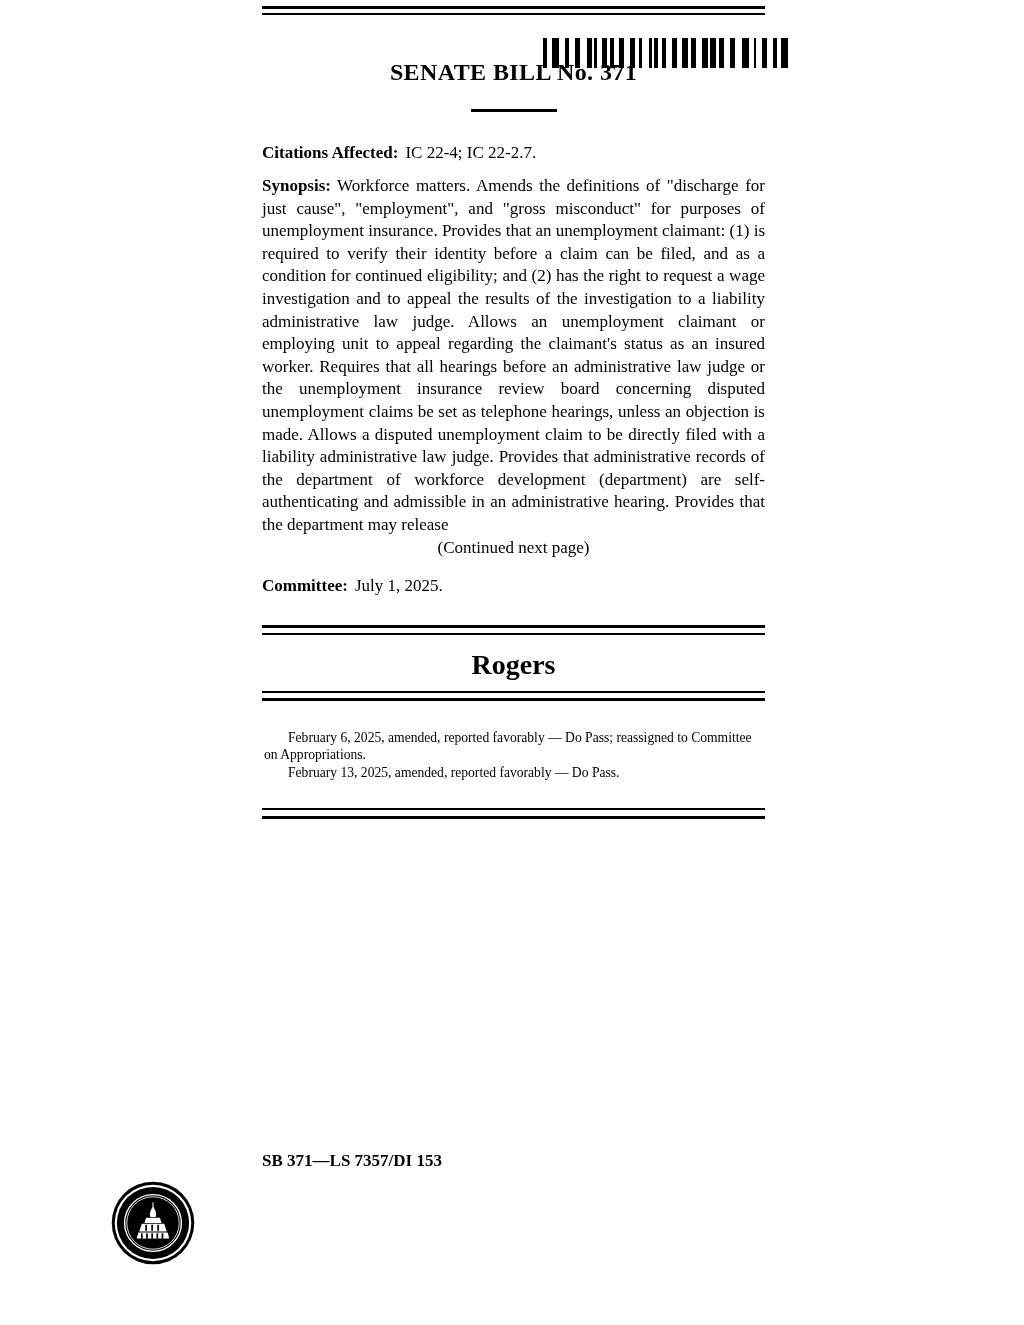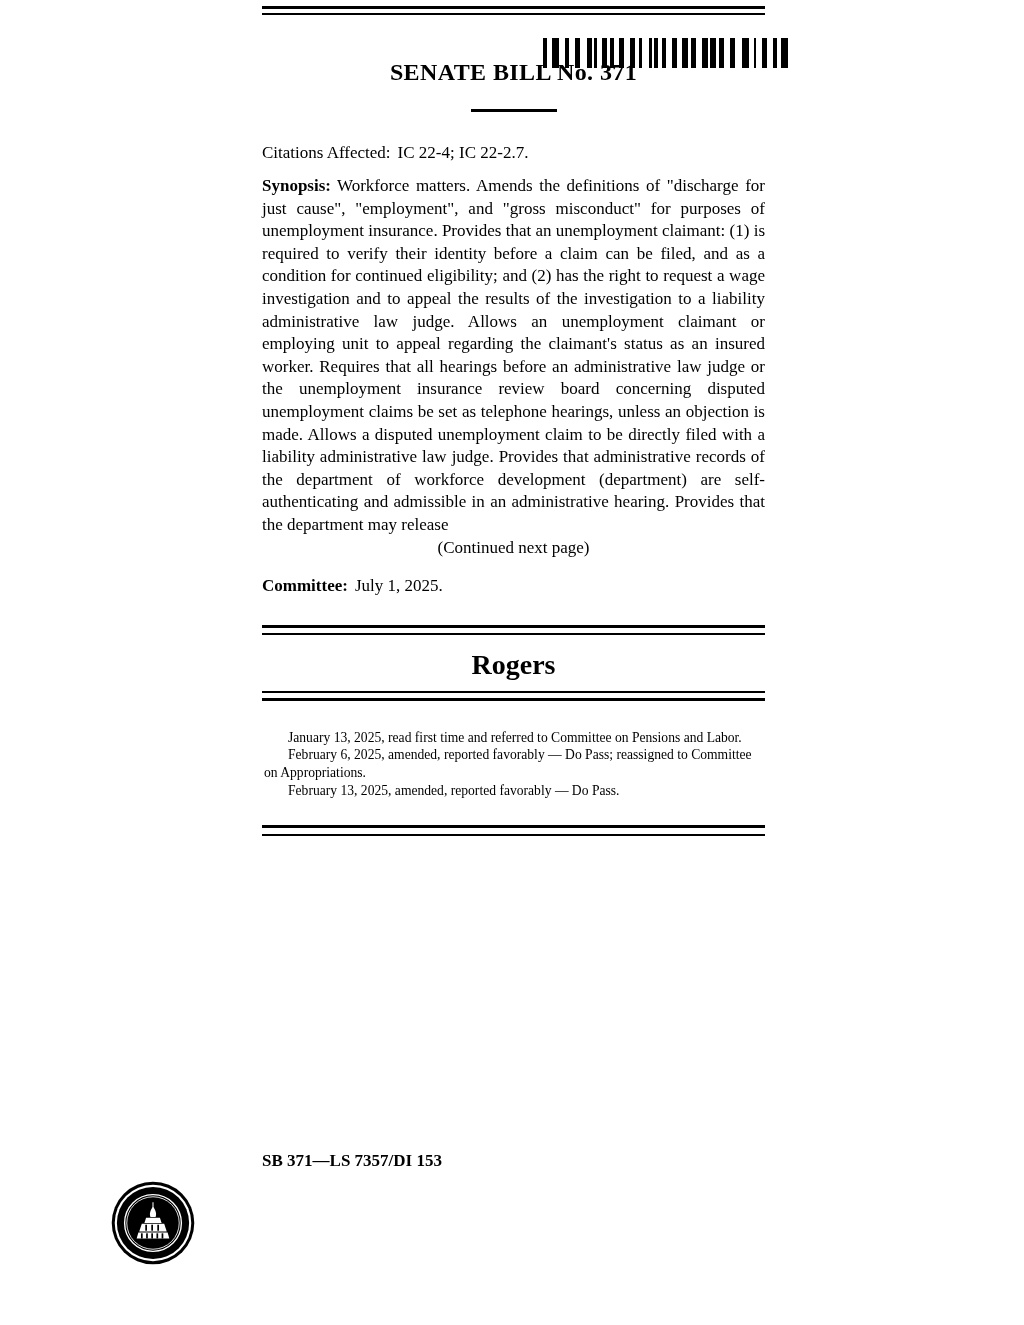--- a/index.html
+++ b/index.html
@@ -73,21 +73,21 @@
   }
   .digest-line .paren {
     font-size: 14.5px;
   }
 
   .citations {
     margin-top: 31px;
     font-size: 17px;
     line-height: 1.2;
   }
-  .citations b { font-weight: normal; }
+  .citations b { font-weight: bold; }
   .citations .val { margin-left: 7px; }
 
   .synopsis {
     margin-top: 12px;
     font-size: 17px;
     line-height: 1.33;
     text-align: justify;
     text-justify: inter-word;
   }
   .synopsis b { font-weight: bold; }
@@ -237,21 +237,20 @@
 
   <div class="author-block">
     <div class="top1"></div>
     <div class="top2"></div>
     <div class="author-name">Rogers</div>
     <div class="bot1"></div>
     <div class="bot2"></div>
   </div>
 
   <div class="history" id="history">
-      <div class="entry">January 13, 2025, read first time and referred to Committee on Pensions and Labor.</div>
       <div class="entry">February 6, 2025, amended, reported favorably — Do Pass; reassigned to Committee on Appropriations.</div>
       <div class="entry">February 13, 2025, amended, reported favorably — Do Pass.</div>
     </div>
 
   <div class="history-rule">
     <div class="r1"></div>
     <div class="r2"></div>
   </div>
 
 </div>

